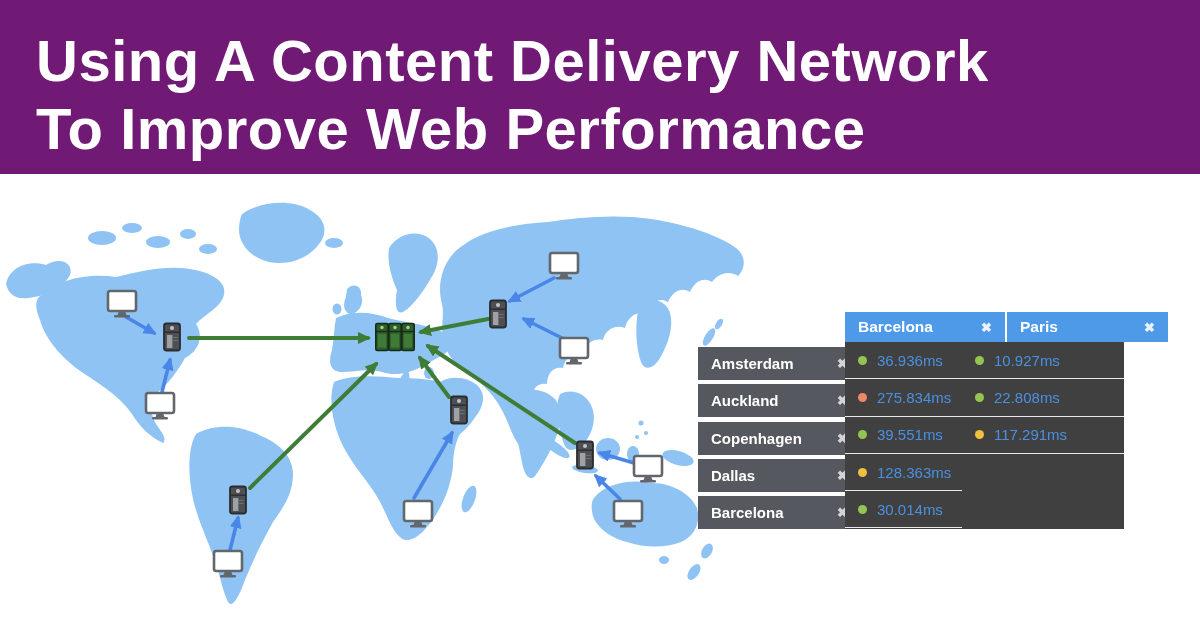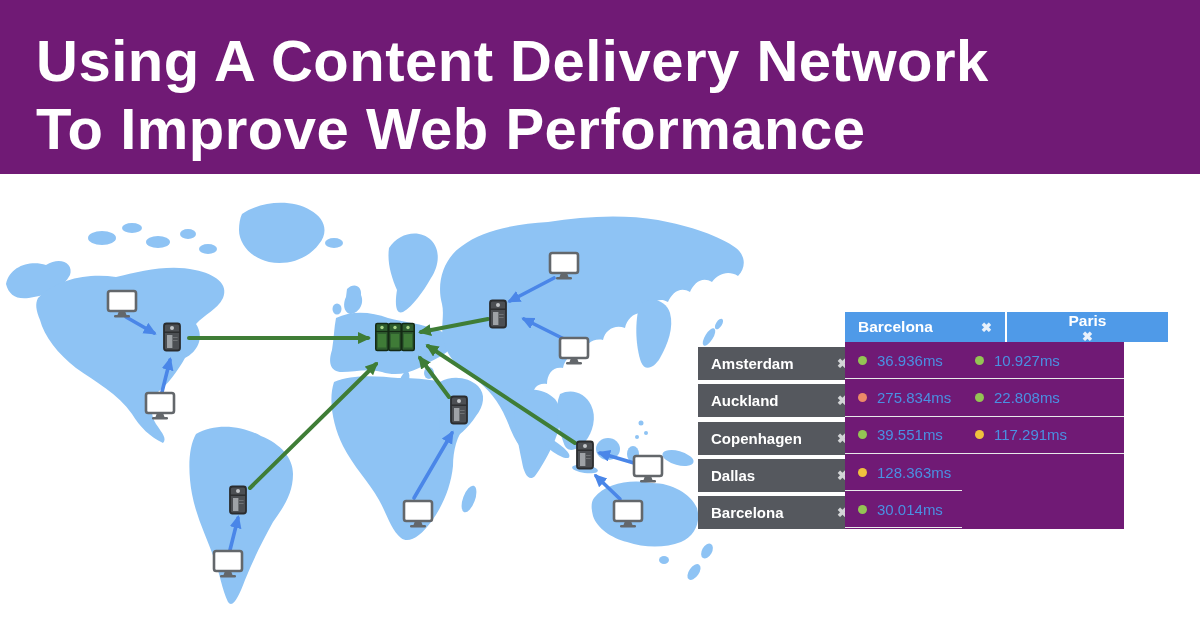--- a/index.html
+++ b/index.html
@@ -12,29 +12,29 @@
   .banner .line{position:absolute;left:36px;color:#ffffff;font-weight:bold;font-size:58px;letter-spacing:.5px;white-space:nowrap;}
   .banner .line1{top:27px;}
   .banner .line2{top:95px;}
   
   .map{position:absolute;left:0;top:186px;width:760px;height:444px;}
   
   .t-header{position:absolute;top:312px;height:30px;background:#4f9ae8;box-sizing:border-box;
     display:flex;align-items:center;justify-content:space-between;padding:0 13px;
     color:#fff;font-weight:bold;font-size:15.5px;}
   .t-header.h1{left:845px;width:160px;}
-  .t-header.h2{left:1007px;width:161px;flex-direction:column;}
+  .t-header.h2{left:1007px;width:161px;}
   .t-header .x{color:#e9f1fb;}
   .x{font-size:13px;cursor:pointer;line-height:1;}
   .t-labels{position:absolute;left:682px;top:347px;width:163px;padding-left:16px;}
   .t-label{height:33px;margin-bottom:4.3px;background:#55585e;box-sizing:border-box;
     display:flex;align-items:center;justify-content:space-between;padding:0 13px;
     color:#ffffff;font-weight:bold;font-size:15px;}
   .t-label .x{color:#d2d4d6;}
-  .t-vals{position:absolute;top:342px;height:187px;background:#701a75;box-sizing:border-box;}
+  .t-vals{position:absolute;top:342px;height:187px;background:#404040;box-sizing:border-box;}
   .t-vals.v1{left:845px;width:161px;border-right:1px solid #dfe1e3;}
   .t-vals.v2{left:962px;width:162px;}
   .t-cell{height:37.3px;box-sizing:border-box;border-bottom:1px solid #e8e9ea;
     display:flex;align-items:center;padding-left:13px;
     color:#4a90e2;font-size:15px;}
   .dot{width:9px;height:9px;border-radius:50%;margin-right:10px;flex:none;}
 </style>
 </head>
 <body>
 

